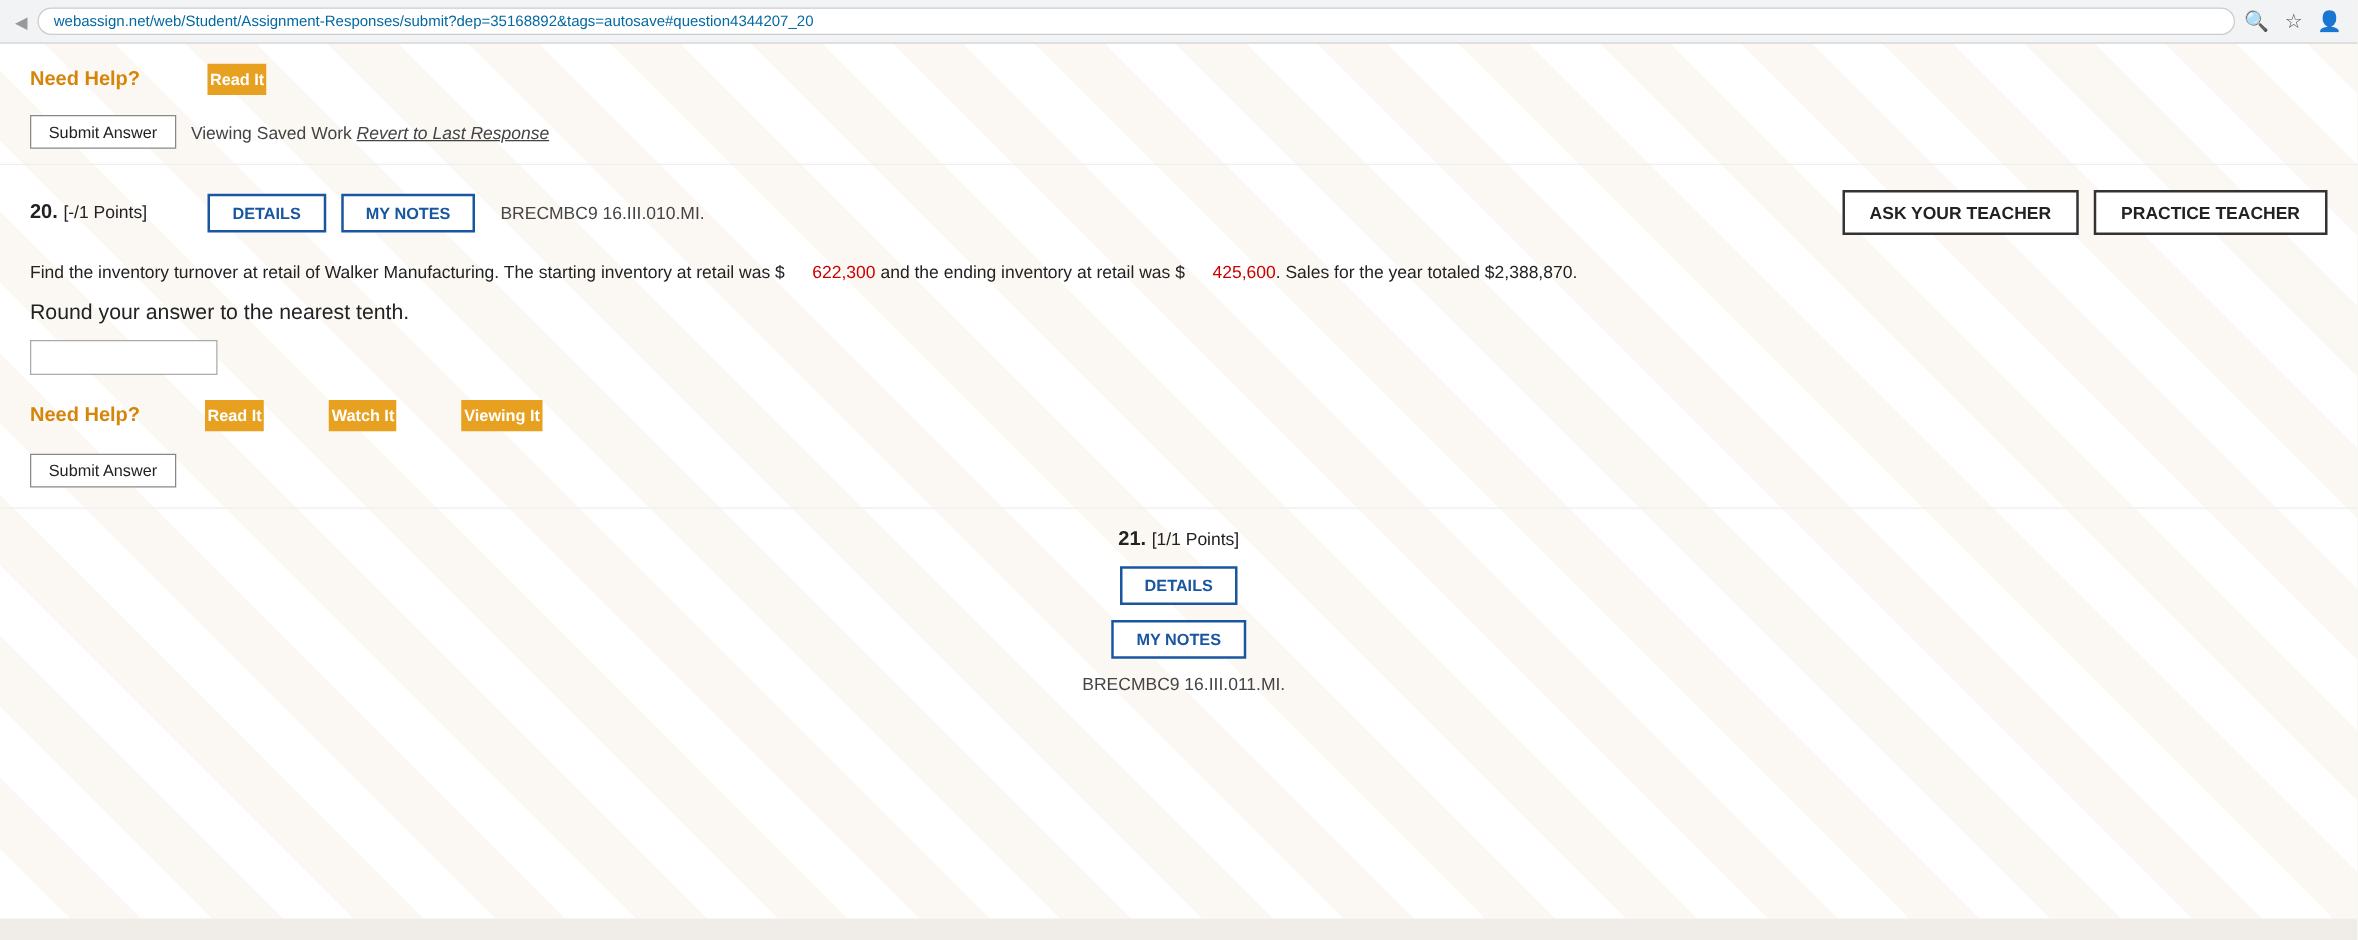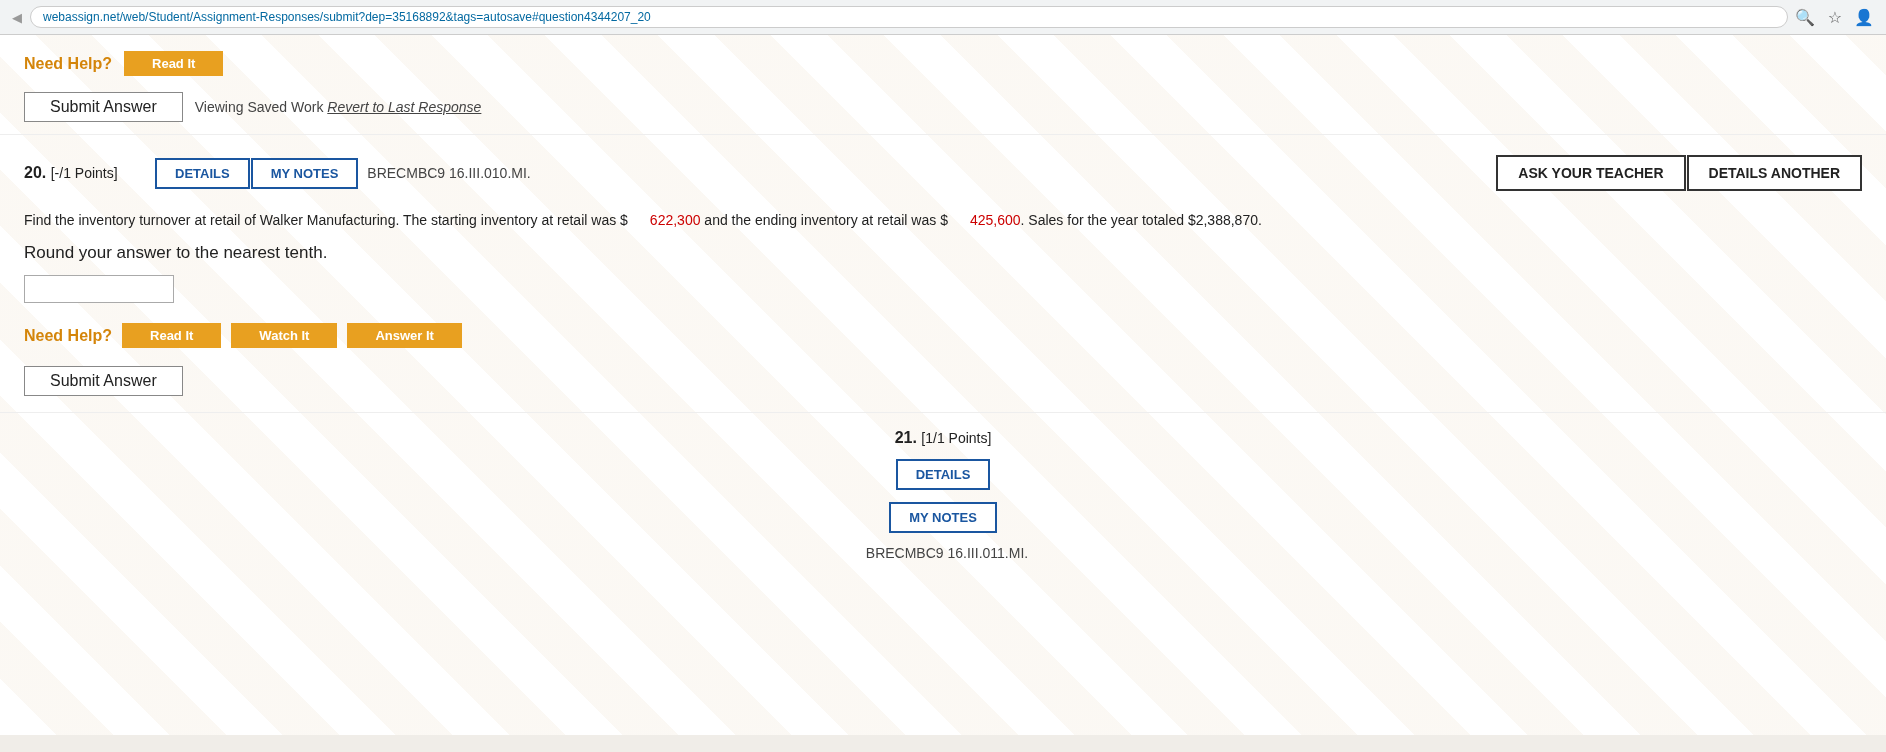--- a/index.html
+++ b/index.html
@@ -69,32 +69,33 @@
     .need-help-label {
       color: #d4850a;
       font-size: 16px;
       font-weight: bold;
     }
 
     .btn-orange {
       background: #e8a020;
       color: white;
       border: none;
-      padding: 5px 28px;
+      padding: 5px 2px;
       font-size: 13px;
       cursor: pointer;
       font-weight: bold;
+      margin-left: 42px;
     }
 
     .btn-outline {
       background: white;
       color: #222;
       border: 1px solid #888;
-      padding: 5px 25px;
-      font-size: 16px;
+      padding: 5px 14px;
+      font-size: 13px;
       cursor: pointer;
     }
 
     .saved-work-row {
       display: flex;
       align-items: center;
       gap: 12px;
     }
 
     .saved-work-text {
@@ -109,21 +110,21 @@
     }
 
     .question-section {
       padding: 20px 24px 16px 24px;
       border-bottom: 1px solid #eee;
     }
 
     .question-header {
       display: flex;
       align-items: center;
-      gap: 1px;
+      gap: 12px;
       margin-bottom: 18px;
       flex-wrap: wrap;
     }
 
     .question-num {
       font-size: 16px;
       font-weight: bold;
       color: #222;
       min-width: 130px;
     }
@@ -253,36 +254,36 @@
   <div class="question-section">
     <div class="question-header">
       <span class="question-num">
         <span>20.</span>
         <span style="font-weight:normal; font-size:14px;">[-/1 Points]</span>
       </span>
       <button class="btn-blue-outline">DETAILS</button>
       <button class="btn-blue-outline">MY NOTES</button>
       <span class="question-code">BRECMBC9 16.III.010.MI.</span>
       <button class="ask-teacher-btn">ASK YOUR TEACHER</button>
-      <button class="practice-another-btn">DETAILS ANOTHER</button>
+      <button class="practice-another-btn">PRACTICE TEACHER</button>
     </div>
 
     <div class="question-text">
       <span>Find the inventory turnover at retail of Walker Manufacturing. The starting inventory at retail was $</span><span class="highlight-red">622,300</span><span> and the ending inventory at retail was $</span><span class="highlight-red">425,600</span><span>. Sales for the year totaled $2,388,870.</span>
     </div>
 
     <div class="round-text">Round your answer to the nearest tenth.</div>
 
     <input class="answer-input" type="text" value="" placeholder="" style="">
 
     <div class="bottom-need-help-row">
       <span class="need-help-label">Need Help?</span>
       <button class="btn-orange">Read It</button>
       <button class="btn-orange">Watch It</button>
-      <button class="btn-orange">Answer It</button>
+      <button class="btn-orange">Viewing It</button>
     </div>
 
     <div class="submit-row">
       <button class="btn-outline">Submit Answer</button>
     </div>
   </div>
 
   <div class="next-question-section">
     <div class="next-question-header">
       <span class="next-question-num">

